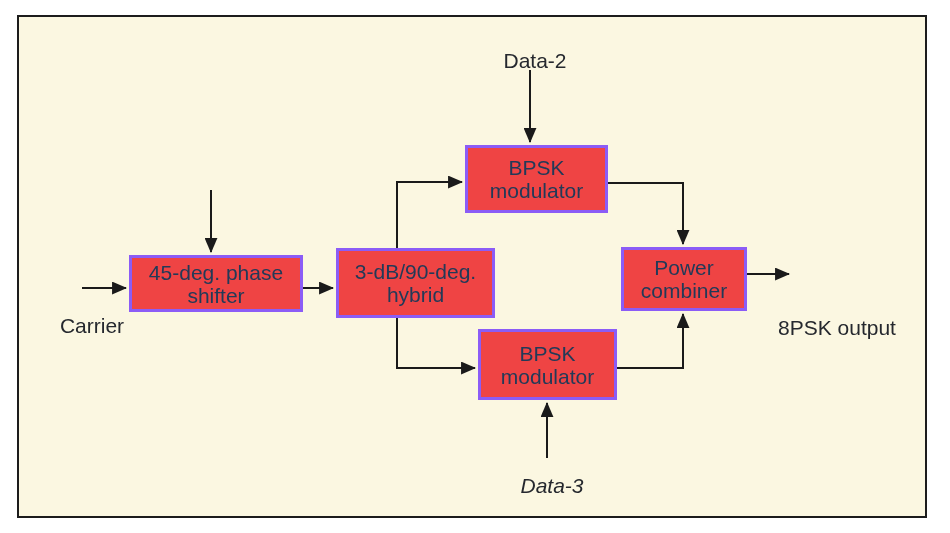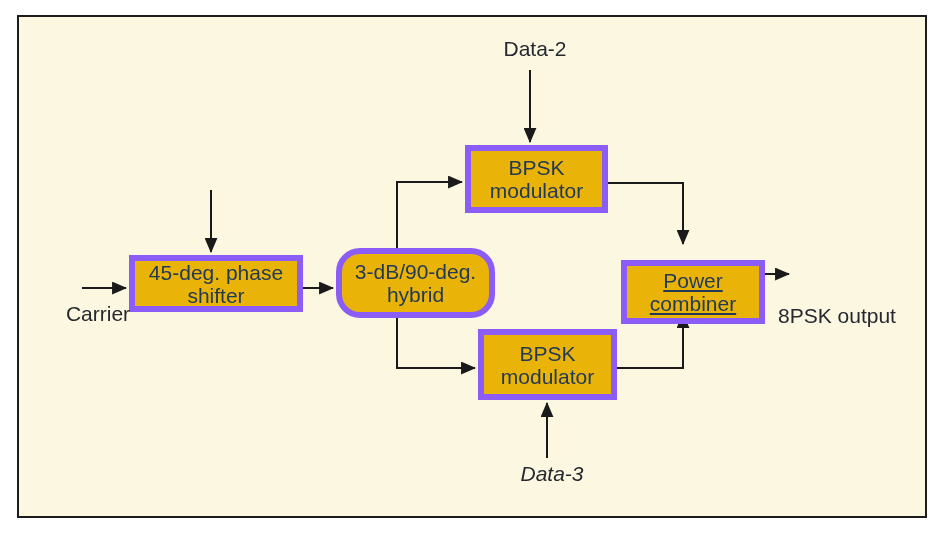--- a/index.html
+++ b/index.html
@@ -34,45 +34,46 @@
     pointer-events: none;
   }
   .wire {
     fill: none;
     stroke: #1a1a1a;
     stroke-width: 2px;
   }
   .box {
     position: absolute;
     box-sizing: border-box;
-    background: #eab308;
-    border: 6px solid #8b5cf6;
+    background: #ef4444;
+    border: 3px solid #8b5cf6;
     color: #223a58;
     font-size: 21px;
     line-height: 23px;
     text-align: center;
     display: flex;
     align-items: center;
     justify-content: center;
     padding: 2px 6px;
   }
   .iolabel {
     position: absolute;
     color: #25282e;
     font-size: 21px;
     line-height: 24px;
     text-align: center;
     white-space: nowrap;
+    margin-top: 12px;
   }
   .box-phase-shifter { left: 129px; top: 255px; width: 174px; height: 57px; }
-  .box-hybrid        { left: 336px; top: 248px; width: 159px; height: 70px; border-radius: 24px; }
+  .box-hybrid        { left: 336px; top: 248px; width: 159px; height: 70px; }
   .box-bpsk-top      { left: 465px; top: 145px; width: 143px; height: 68px; }
   .box-bpsk-bottom   { left: 478px; top: 329px; width: 139px; height: 71px; }
-  .box-combiner      { left: 621px; top: 260px; width: 144px; height: 64px; text-decoration: underline; }
-  .label-carrier     { left: 48px;  top: 302px; width: 100px; }
+  .box-combiner      { left: 621px; top: 247px; width: 126px; height: 64px; }
+  .label-carrier     { left: 42px;  top: 302px; width: 100px; }
   .label-data1       { left: 161px; top: 157px; width: 100px; }
   .label-data2       { left: 480px; top: 37px;  width: 110px; }
   .label-data3       { left: 497px; top: 462px; width: 110px; font-style: italic; }
   .label-output      { left: 762px; top: 304px; width: 150px; text-align: center; }
 </style>
 </head>
 <body>
 
 <div class="stage">
   <div class="panel"></div>

